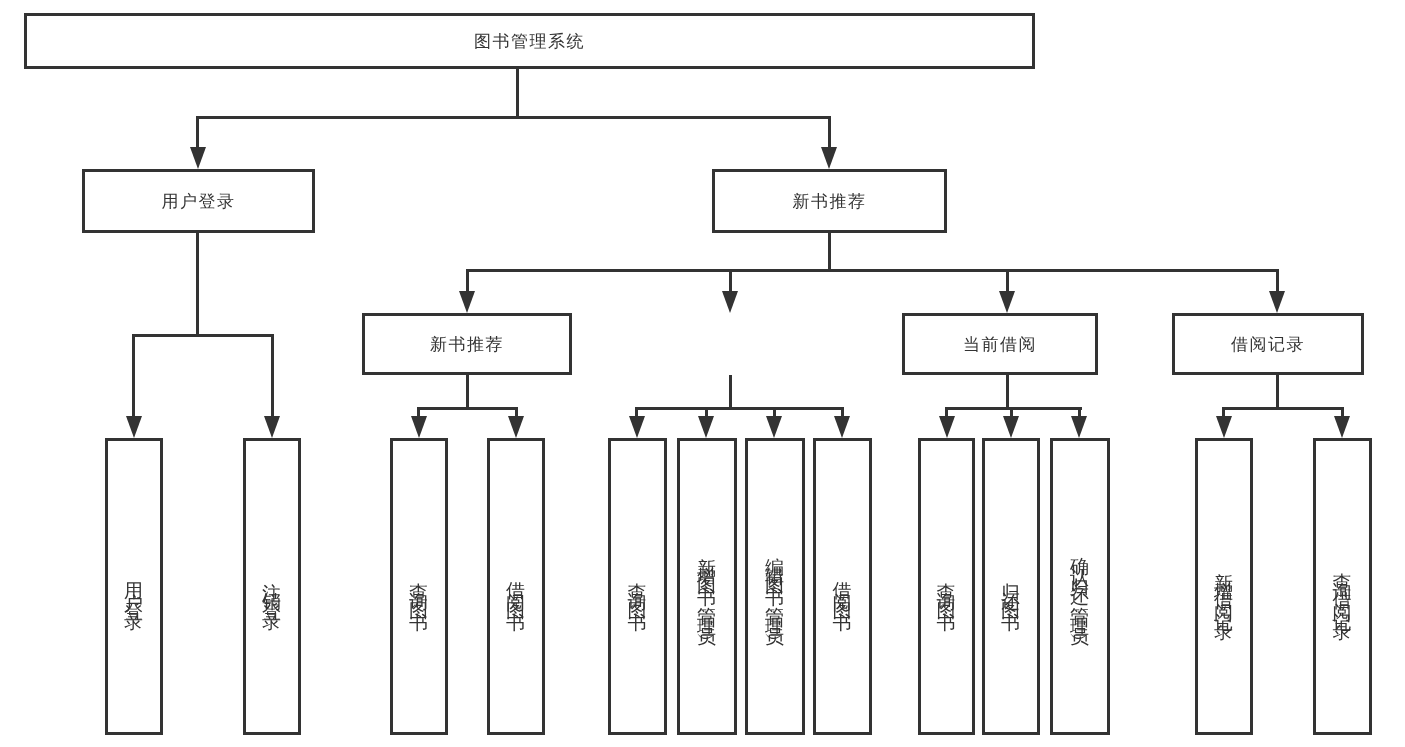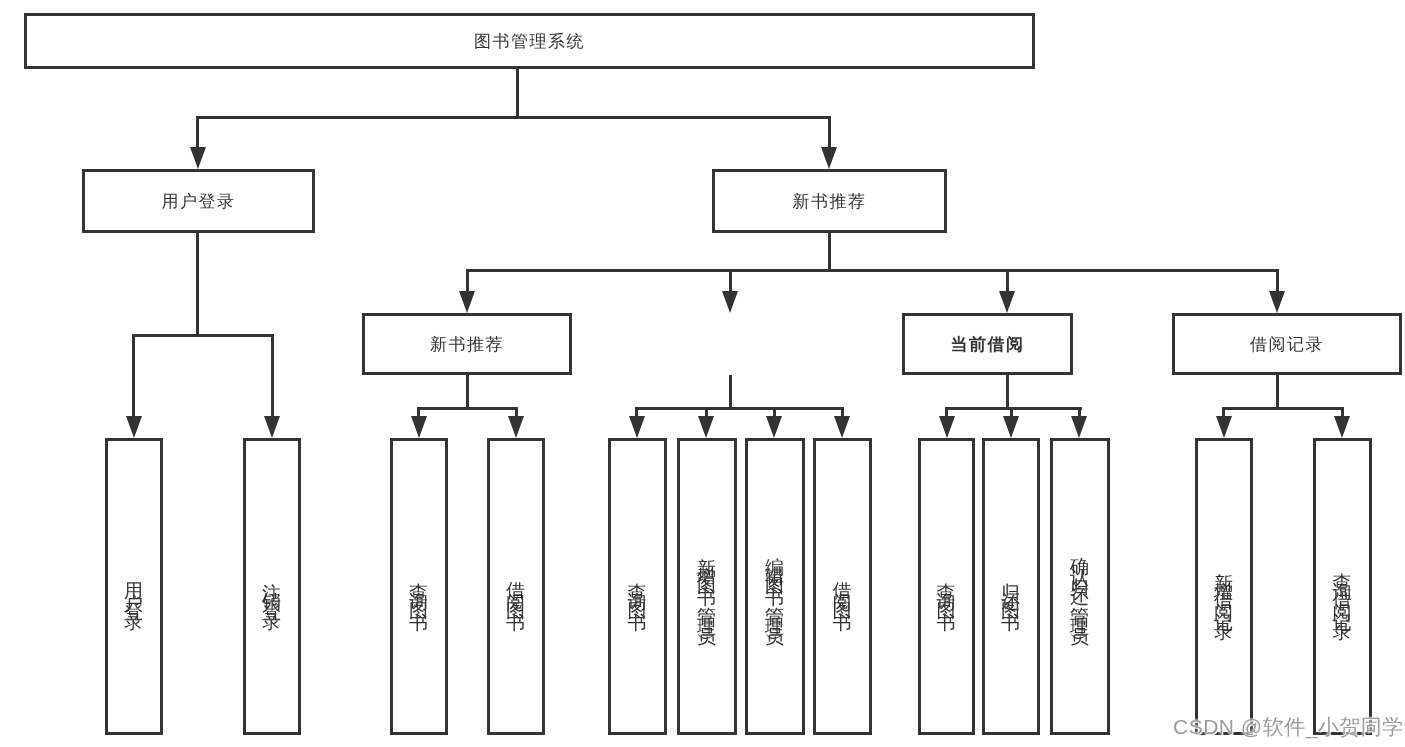--- a/index.html
+++ b/index.html
@@ -87,24 +87,24 @@
   <div class="line" style="left:729px; top:270px; width:3px; height:23px;"></div>
   <div class="arrow" style="left:722px; top:291px;"></div>
   <div class="line" style="left:1006px; top:270px; width:3px; height:23px;"></div>
   <div class="arrow" style="left:999px; top:291px;"></div>
   <div class="line" style="left:1276px; top:270px; width:3px; height:23px;"></div>
   <div class="arrow" style="left:1269px; top:291px;"></div>
 
   <div class="box hbox" style="left:362px; top:313px; width:210px; height:62px;">
     <span>新书推荐</span>
   </div>
-  <div class="box hbox" style="left:902px; top:313px; width:171px; height:62px;font-weight:bold;">
+  <div class="box hbox" style="left:902px; top:313px; width:196px; height:62px;">
     <span>当前借阅</span>
   </div>
-  <div class="box hbox" style="left:1172px; top:313px; width:230px; height:62px;">
+  <div class="box hbox" style="left:1172px; top:313px; width:192px; height:62px;">
     <span>借阅记录</span>
   </div>
 
   <div class="line" style="left:466px; top:375px; width:3px; height:35px;"></div>
   <div class="line" style="left:417px; top:407px; width:101px; height:3px;"></div>
   <div class="line" style="left:417px; top:407px; width:3px; height:13px;"></div>
   <div class="arrow" style="left:411px; top:416px;"></div>
   <div class="line" style="left:515px; top:407px; width:3px; height:13px;"></div>
   <div class="arrow" style="left:508px; top:416px;"></div>
 
@@ -172,15 +172,14 @@
     <span>确认归还（管理员）</span>
   </div>
 
   <div class="box vbox" style="left:1195px; top:438px; width:58px; height:297px;">
     <span>新增借阅记录</span>
   </div>
   <div class="box vbox" style="left:1313px; top:438px; width:59px; height:297px;">
     <span>查询借阅记录</span>
   </div>
 
-  <div class="watermark">CSDN @软件_小贺同学</div>
 
 </div>
 
 </body></html>

